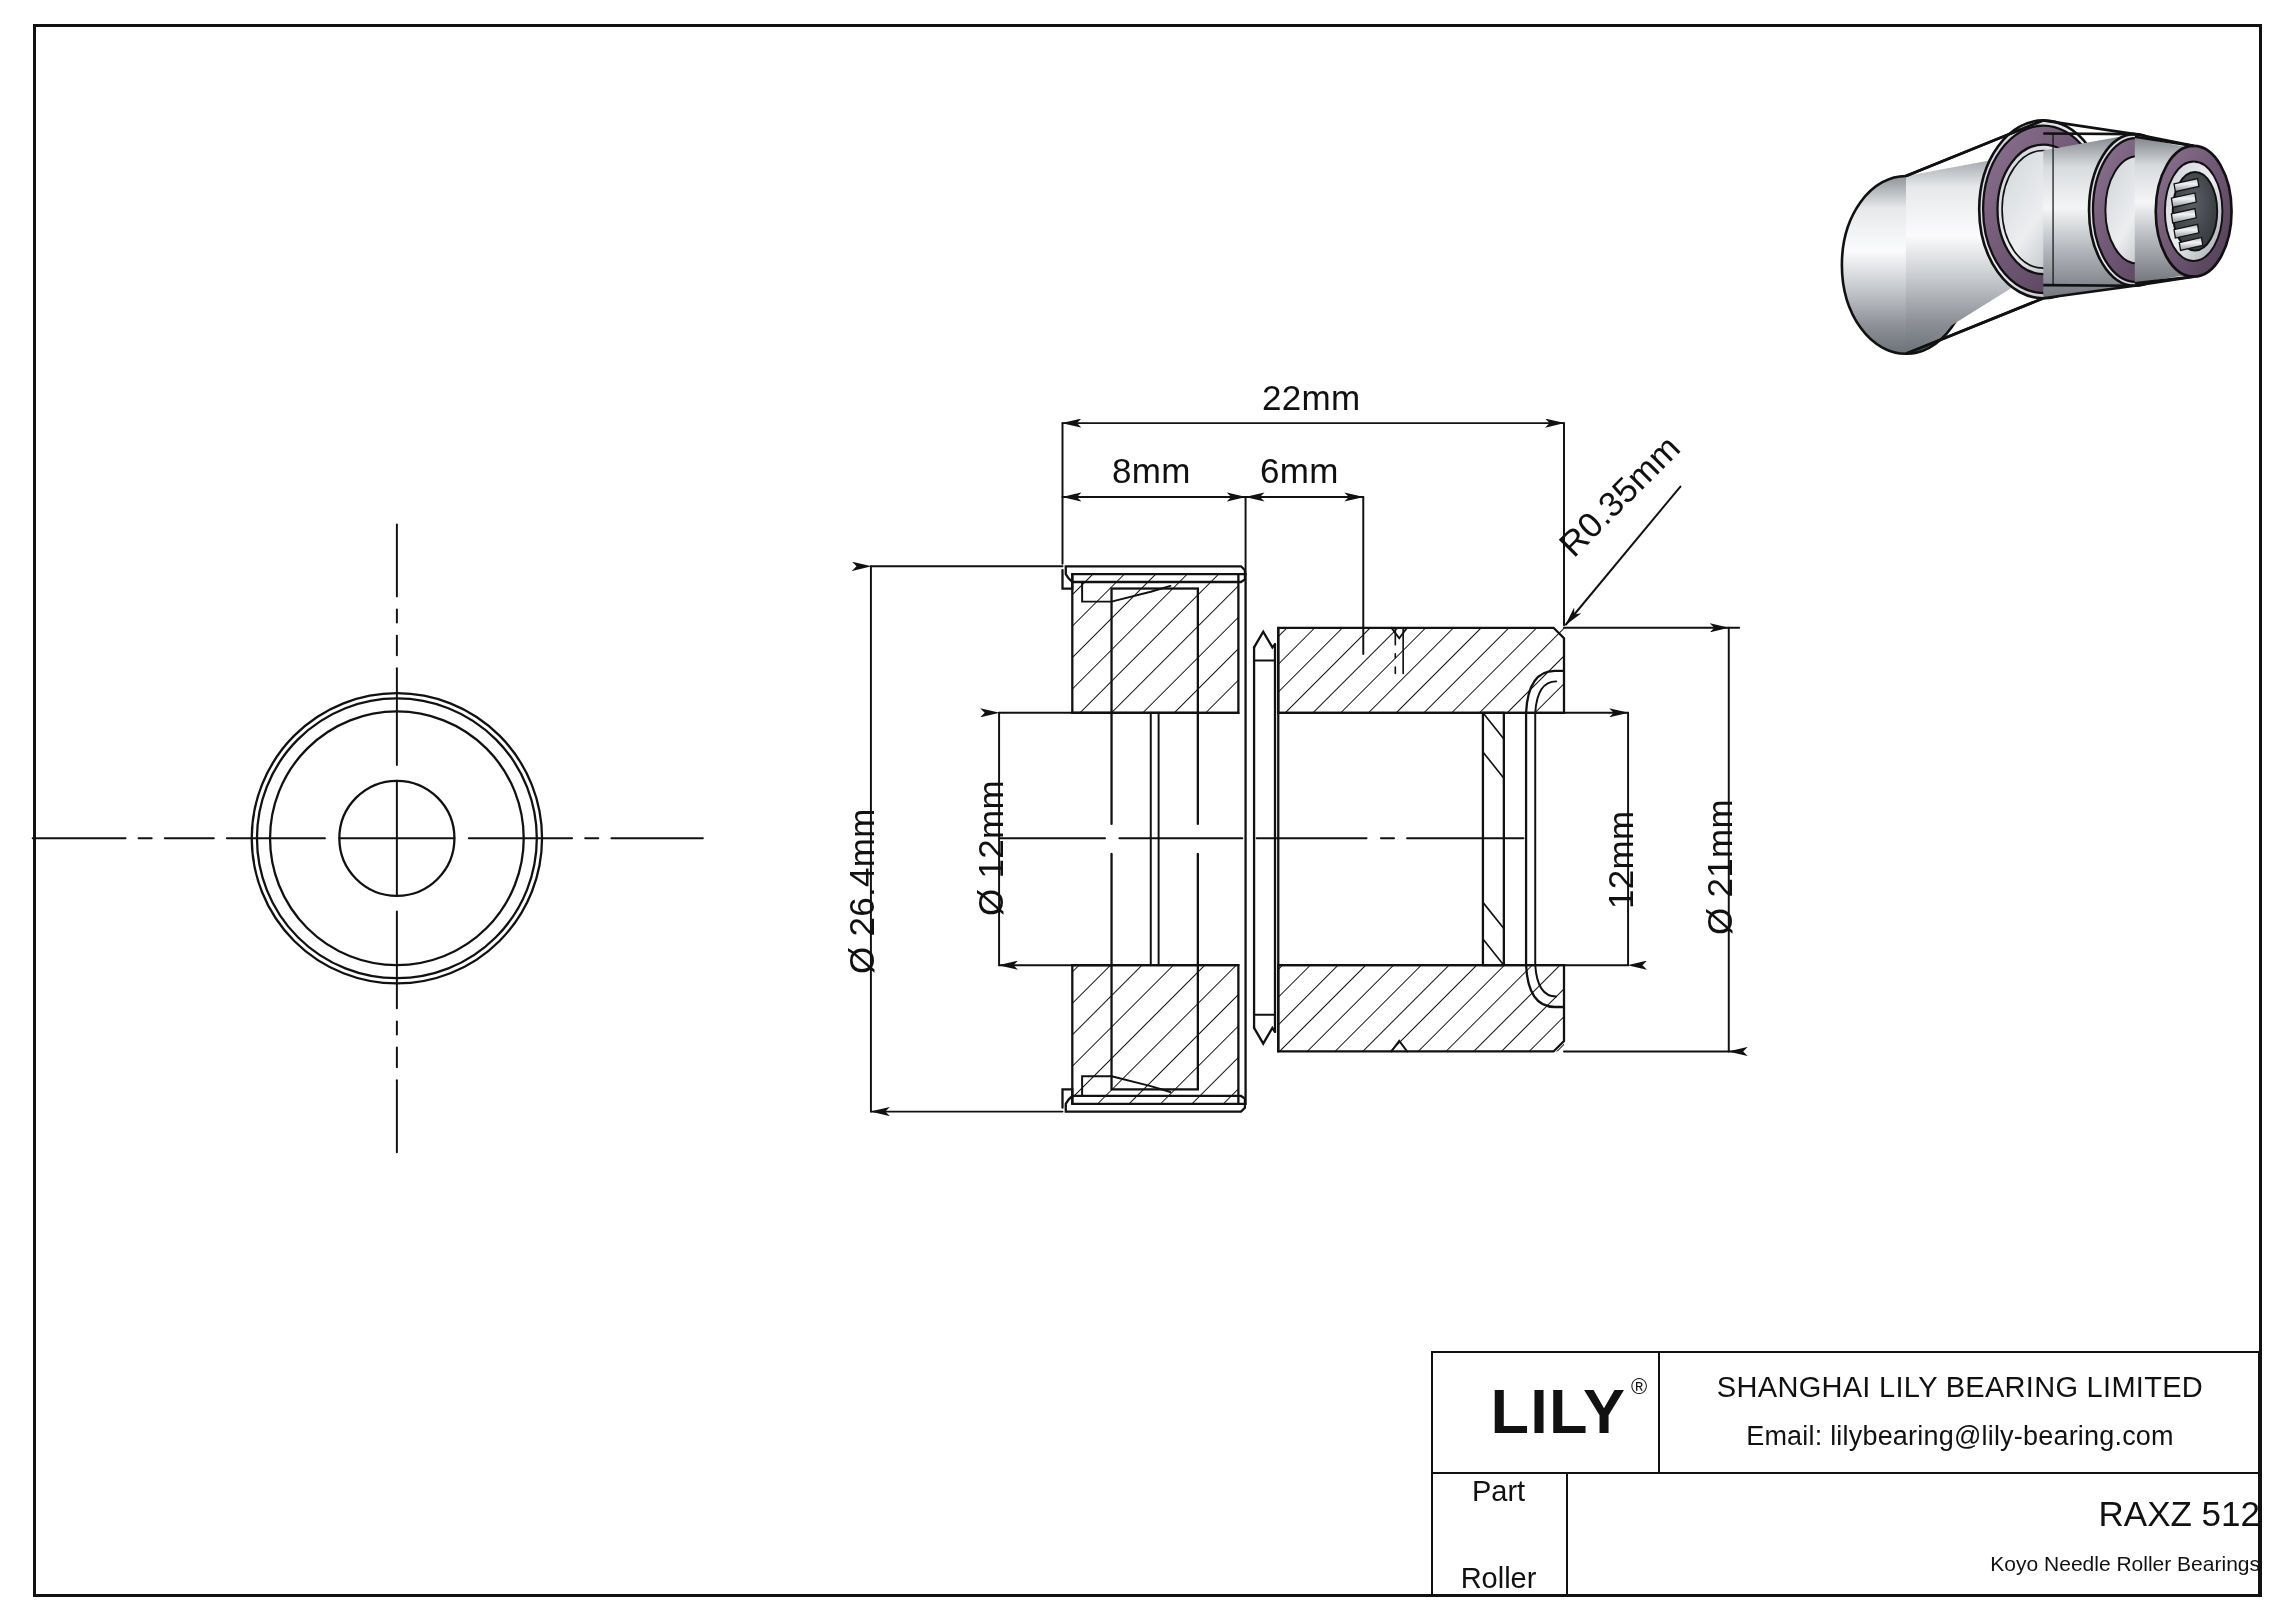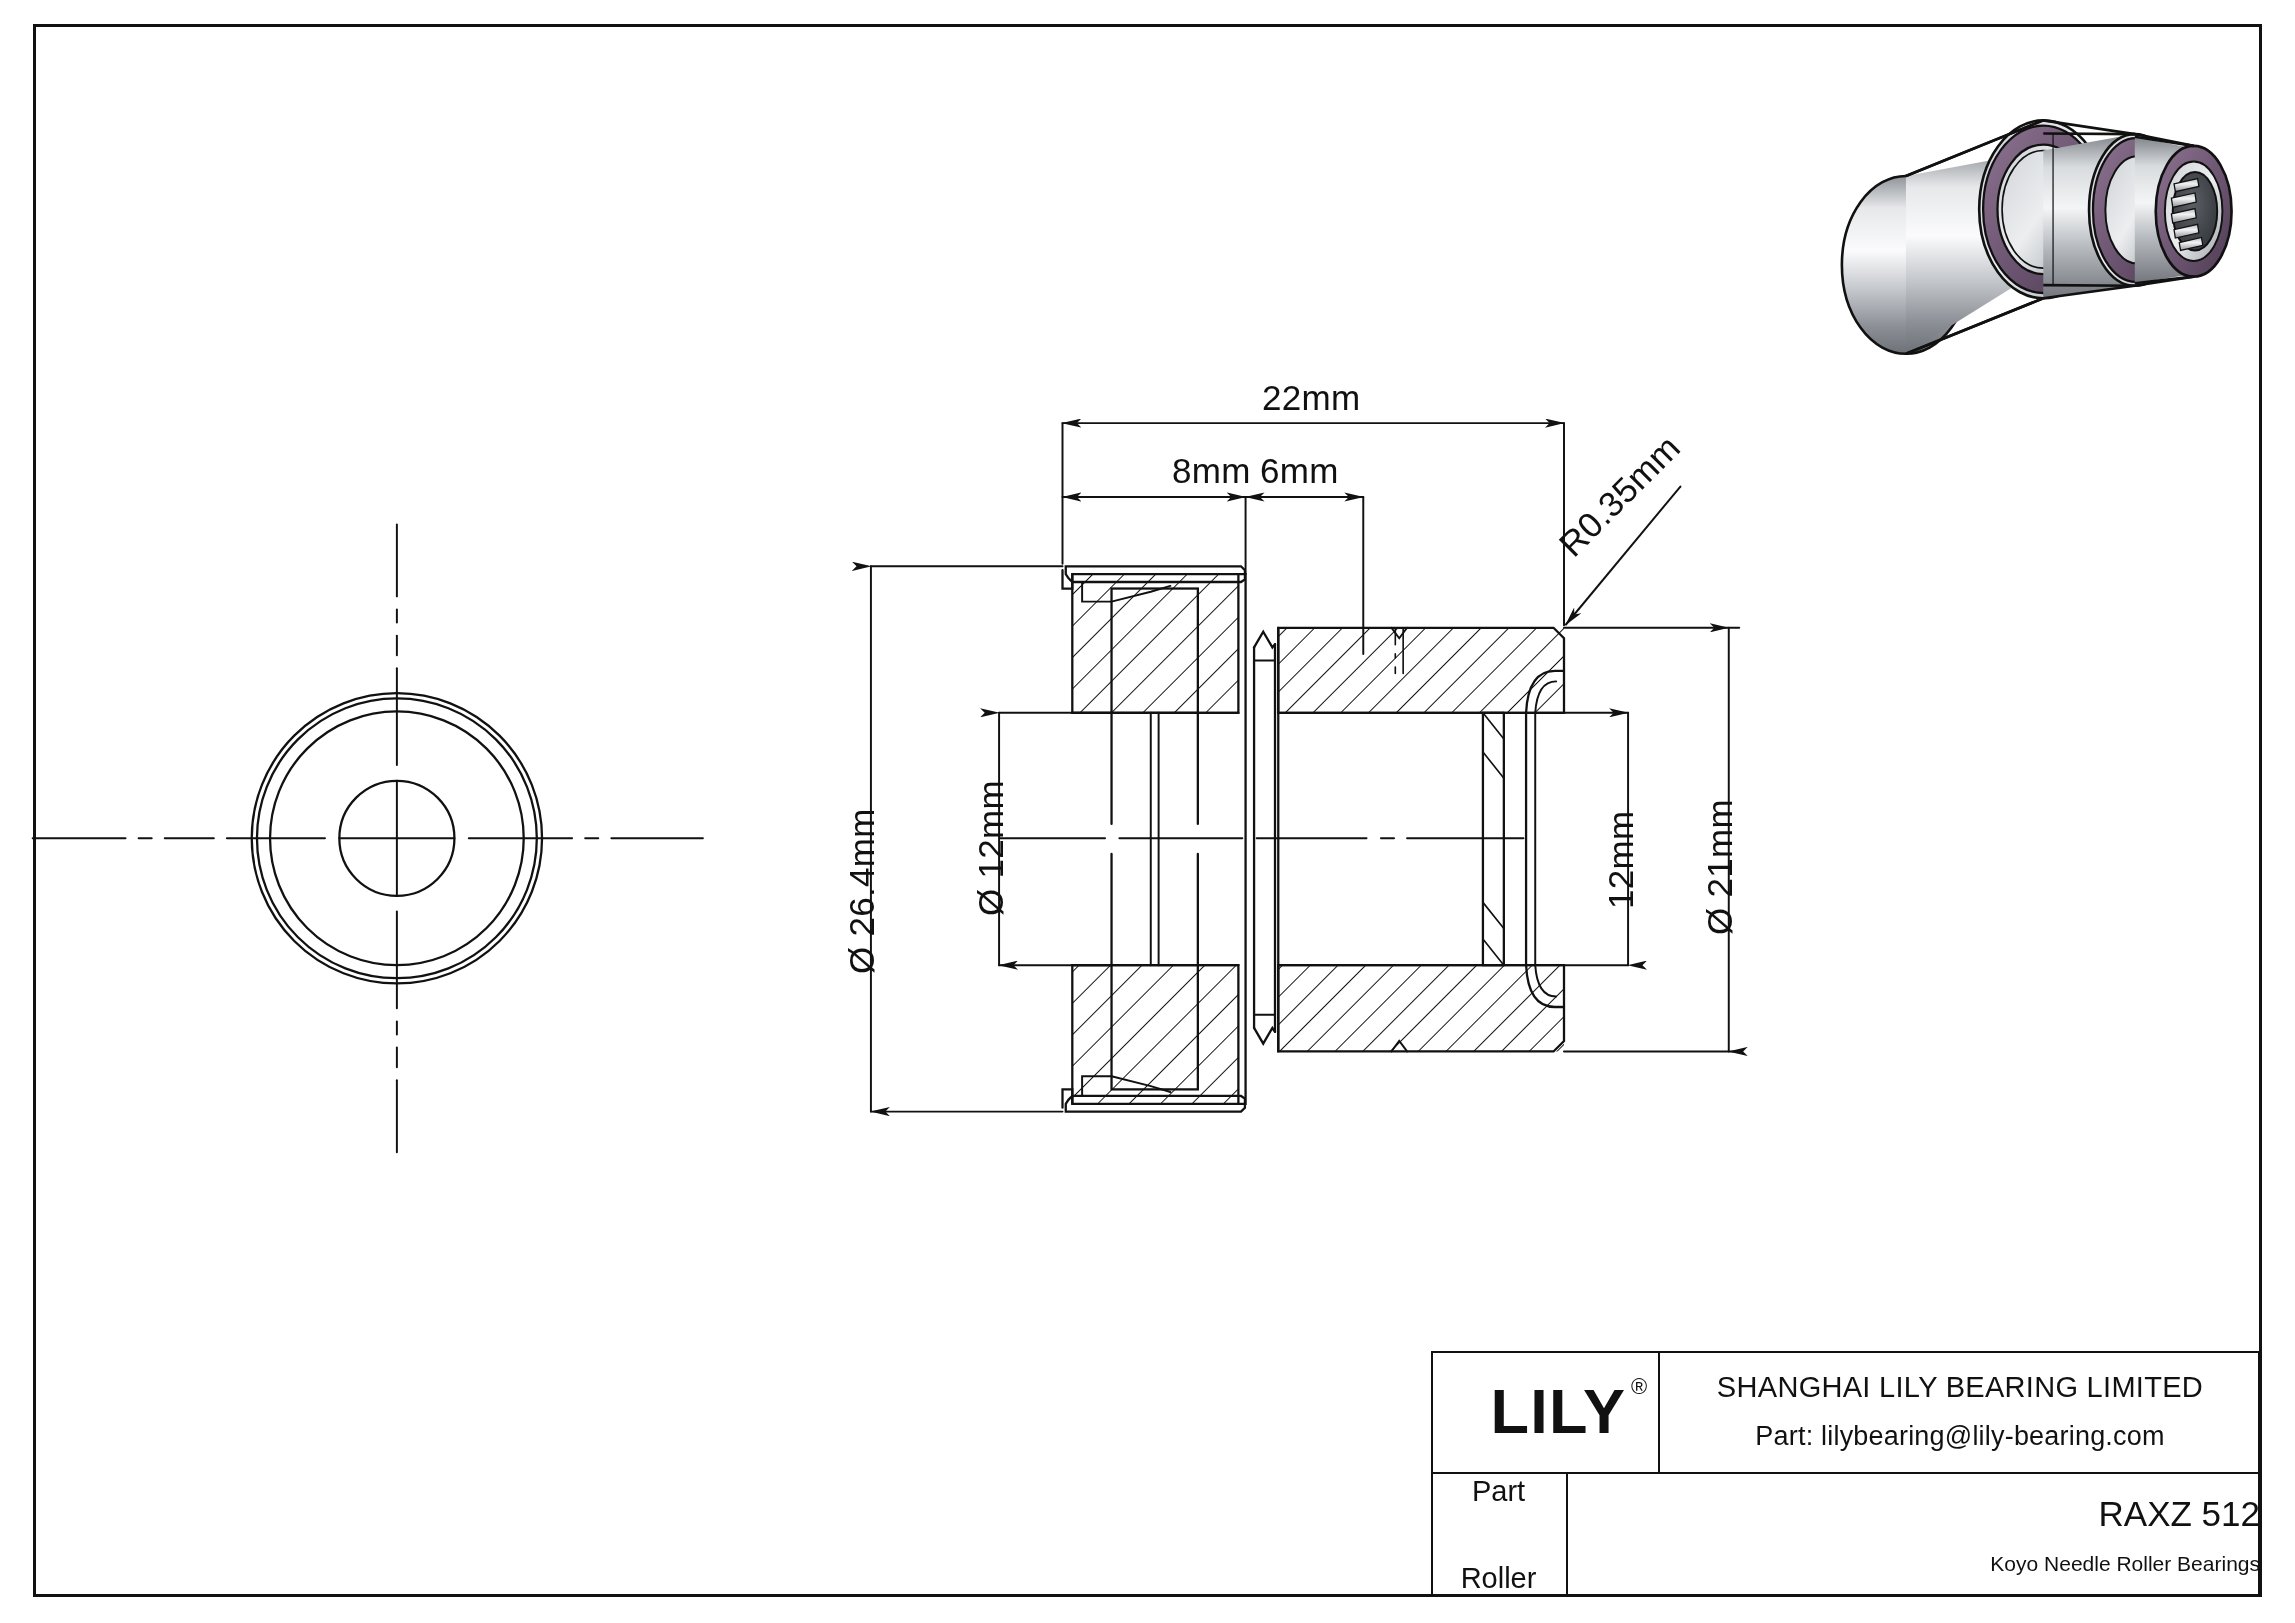--- a/index.html
+++ b/index.html
@@ -311,41 +311,41 @@
         <path d="M530,176 L566,168 L568,181 L532,189 Z" fill="url(#needleG)" stroke="#111" stroke-width="2"></path>
         <path d="M538,196 L572,188 L574,200 L540,208 Z" fill="url(#needleG)" stroke="#111" stroke-width="2"></path>
       </g>
 
       <path d="M120,94 L330,9 L470,30 L560,48" fill="none" stroke="#111" stroke-width="4"></path>
       <path d="M120,366 L330,281 L470,262 L560,248" fill="none" stroke="#111" stroke-width="4"></path>
     </g>
   </svg>
 
   <div class="dimtext" style="left:1262px;top:378px;">22mm</div>
-  <div class="dimtext" style="left:1172px;top:451px;">8mm</div>
+  <div class="dimtext" style="left:1112px;top:451px;">8mm</div>
   <div class="dimtext" style="left:1260px;top:451px;">6mm</div>
 
   <div class="dimtext rot45" style="left:1551px;top:536px;">R0.35mm</div>
 
   <div class="dimtext rot90" style="left:842px;top:974px;">Ø 26.4mm</div>
   <div class="dimtext rot90" style="left:971px;top:916px;">Ø 12mm</div>
   <div class="dimtext rot90" style="left:1601px;top:909px;">12mm</div>
   <div class="dimtext rot90" style="left:1700px;top:935px;">Ø 21mm</div>
 
   <div class="tb" id="titleblock"></div>
 
   <div class="tb" id="tb-logo-cell">
     <div class="logo-text">
       <span>LILY</span><span class="logo-reg">®</span>
     </div>
   </div>
 
   <div class="tb" id="tb-company-cell">
     <div class="co-name">SHANGHAI LILY BEARING LIMITED</div>
-    <div class="co-email">Part: lilybearing@lily-bearing.com</div>
+    <div class="co-email">Email: lilybearing@lily-bearing.com</div>
   </div>
 
   <div class="tb" id="tb-partlabel-cell">
     <div class="pn-label">Part</div>
     <div class="pn-label">Roller</div>
   </div>
 
   <div class="tb" id="tb-partvalue-cell">
     <div class="pn-value">RAXZ 512</div>
     <div class="pn-sub">Koyo Needle Roller Bearings</div>

